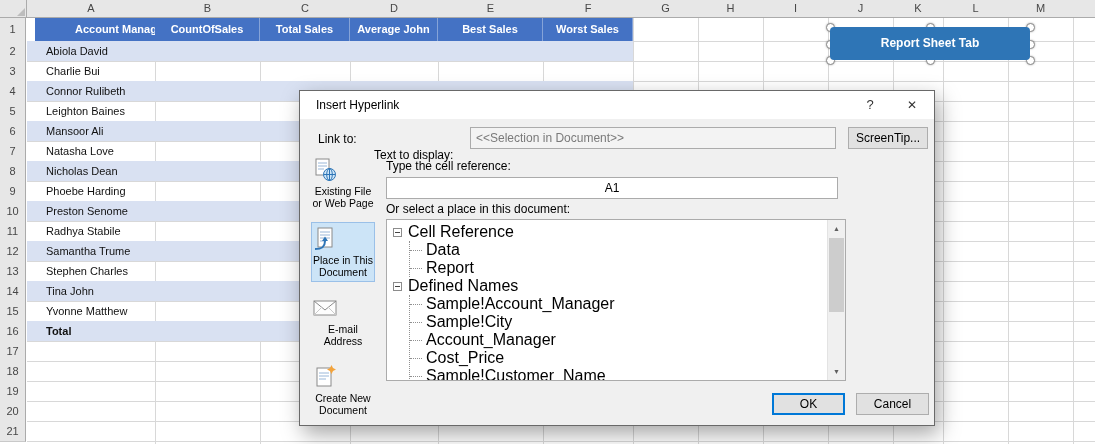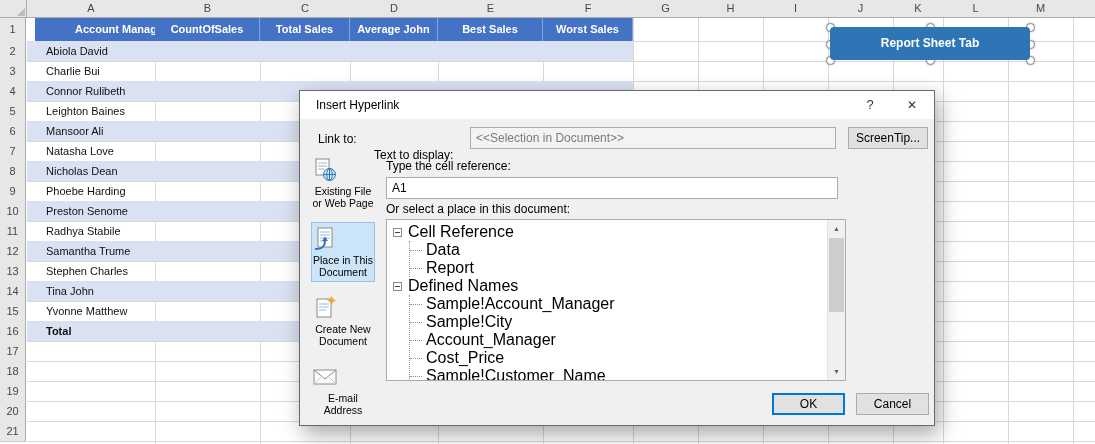--- a/index.html
+++ b/index.html
@@ -44,21 +44,21 @@
   #helpbtn{right:44px;font-size:13px;}
   #closebtn{right:2px;font-size:12px;}
   .dlabel{position:absolute;font-size:12px;color:#000;white-space:nowrap;}
   #linkto{left:18px;top:41px;}
   #ttdlabel{left:74px;top:41px;margin-top:16px;}
   #cellreflabel{left:86px;top:68px;}
   #placelabel{left:86px;top:111px;}
   .txt{position:absolute;height:22px;border:1px solid #ABABAB;font-size:12px;font-family:inherit;
        padding:0 5px;box-sizing:border-box;background:#fff;color:#000;}
   #ttd{left:170px;top:36px;width:366px;background:#F3F3F3;color:#7a7a7a;}
-  #cellref{left:86px;top:86px;width:452px;}
+  #cellref{left:86px;top:86px;width:452px;text-align:center;}
   .btn{position:absolute;height:22px;background:#E1E1E1;border:1px solid #ADADAD;font-size:12px;
        font-family:inherit;cursor:pointer;padding:0;color:#000;}
   #screentipBtn{left:548px;top:36px;width:80px;}
   #okBtn{left:472px;top:302px;width:73px;border-color:var(--accent,#0078D7);
          box-shadow:inset 0 0 0 1px var(--accent,#0078D7);}
   #cancelBtn{left:556px;top:302px;width:73px;}
 
   
   .sidebar{position:absolute;left:10px;top:62px;width:66px;display:flex;flex-direction:column;align-items:center;}
   .side-item{width:64px;min-height:56px;margin-bottom:9px;display:flex;flex-direction:column;
@@ -233,33 +233,33 @@
         <svg class="side-icon" viewBox="0 0 26 26">
           <rect x="6" y="2" width="14" height="19" fill="#fff" stroke="#8a8a8a"></rect>
           <path d="M8 6h10M8 9h10M8 12h10M8 15h6" stroke="#9ab7d8" fill="none"></path>
           <path d="M3 23 C10 23 13 21 13 15" stroke="#2e75b6" stroke-width="2" fill="none"></path>
           <path d="M10 15 L13 10.5 L16 15 Z" fill="#2e75b6"></path>
         </svg>
         <span class="side-label">Place in This Document</span>
       </div>
       <div class="side-item">
         <svg class="side-icon" viewBox="0 0 26 26">
+          <rect x="2" y="6" width="22" height="14" fill="#fdfdfd" stroke="#8a8a8a"></rect>
+          <path d="M2 6 L13 15 L24 6" fill="none" stroke="#8a8a8a"></path>
+          <path d="M2 20 L10 12 M24 20 L16 12" fill="none" stroke="#c9c9c9"></path>
+        </svg>
+        <span class="side-label">E-mail Address</span>
+      </div>
+      <div class="side-item">
+        <svg class="side-icon" viewBox="0 0 26 26">
           <rect x="5" y="4" width="14" height="18" fill="#fff" stroke="#8a8a8a"></rect>
           <path d="M7 9h10M7 12h10M7 15h7" stroke="#9ab7d8" fill="none"></path>
           <path d="M19.5 1 L21 4 L24 5.5 L21 7 L19.5 10 L18 7 L15 5.5 L18 4 Z" fill="#f2a33c"></path>
         </svg>
         <span class="side-label">Create New Document</span>
-      </div>
-      <div class="side-item">
-        <svg class="side-icon" viewBox="0 0 26 26">
-          <rect x="2" y="6" width="22" height="14" fill="#fdfdfd" stroke="#8a8a8a"></rect>
-          <path d="M2 6 L13 15 L24 6" fill="none" stroke="#8a8a8a"></path>
-          <path d="M2 20 L10 12 M24 20 L16 12" fill="none" stroke="#c9c9c9"></path>
-        </svg>
-        <span class="side-label">E-mail Address</span>
       </div>
     </div>
 
     <span class="dlabel" id="cellreflabel">Type the cell reference:</span>
     <input class="txt" id="cellref" value="A1" style="">
     <span class="dlabel" id="placelabel">Or select a place in this document:</span>
 
     <div id="treebox">
       <div class="tree">
         <div class="tree-row tree-root">

